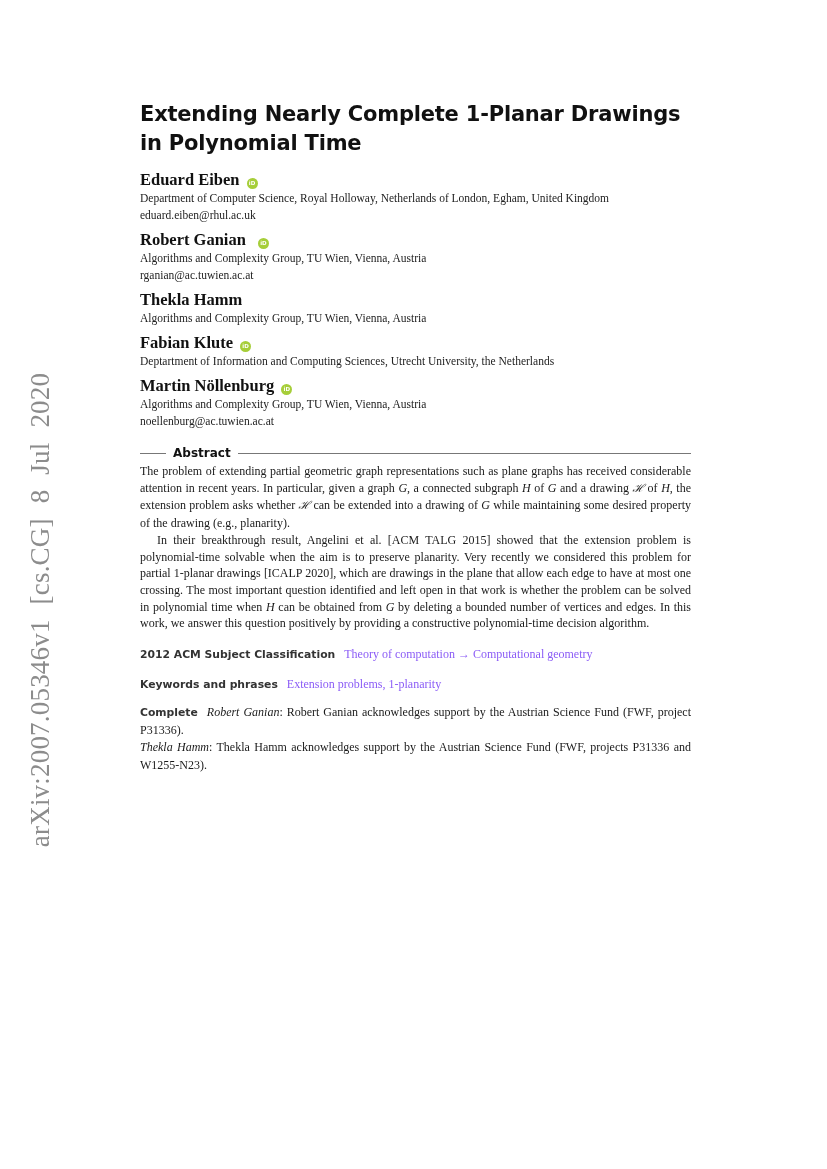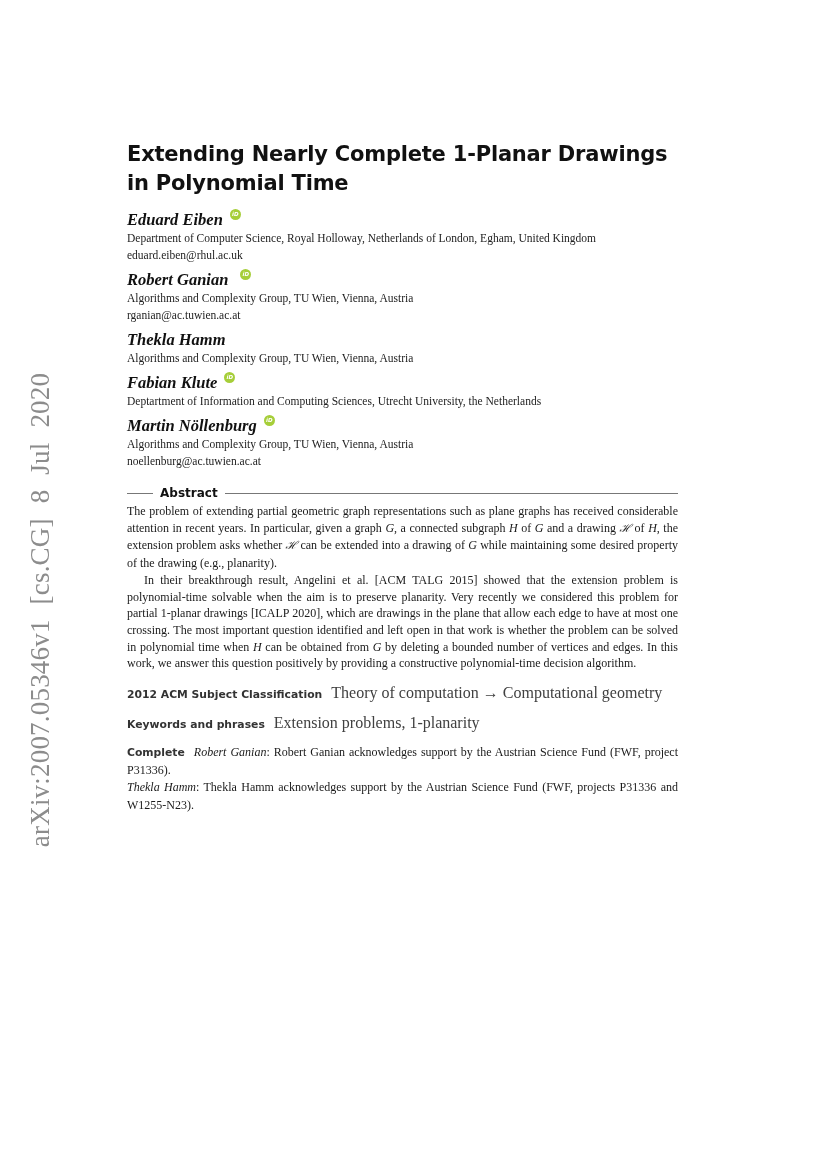--- a/index.html
+++ b/index.html
@@ -15,40 +15,40 @@
       left: 50%; top: 50%;
       transform: translate(-50%, -50%) rotate(-90deg);
       white-space: nowrap;
       font-family: "Liberation Serif", "DejaVu Serif", serif;
       font-size: 27px;
       color: #8c8c8c;
       letter-spacing: 0.2px;
       word-spacing: 8px;
     }
 
-    #page { position: absolute; left: 127px; top: 100px; width: 551px; margin-top: 40px; }
+    #page { position: absolute; left: 140px; top: 100px; width: 551px; }
 
     .title {
       font-family: "DejaVu Sans", "Liberation Sans", sans-serif;
       font-weight: bold;
       font-size: 21px;
       line-height: 29px;
       margin: 0 0 12px 0;
       color: #111;
       letter-spacing: -0.2px;
     }
 
     .author { margin-bottom: 6px; }
     .author-name {
       font-family: "Liberation Serif", "DejaVu Serif", serif;
       font-weight: bold;
       font-size: 16.5px;
       line-height: 20px;
       color: #111;
-      display: flex; align-items: flex-start; font-style: italic;
+      display: flex; align-items: flex-end;
     }
     .orcid {
       display: inline-block;
       width: 11px; height: 11px;
       border-radius: 50%;
       background: #a6ce39;
       margin-left: 7px;
       position: relative;
       top: -1px;
     }
@@ -91,21 +91,21 @@
     .cal { font-family: "DejaVu Serif", serif; font-style: italic; font-size: 11px; }
 
     .meta { margin-top: 11px; }
     .meta-label {
       font-family: "DejaVu Sans", "Liberation Sans", sans-serif;
       font-weight: bold; font-size: 10.8px; color: #333;
       margin-right: 5px;
     }
     .meta-text {
       font-family: "Liberation Serif", "DejaVu Serif", serif;
-      font-size: 16px; color: #404040;
+      font-size: 12px; color: #8b5cf6;
     }
     .meta-block { font-family: "Liberation Serif", "DejaVu Serif", serif; font-size: 12px; line-height: 17.5px; text-align: justify; }
     .meta-block .name { font-style: italic; }
   </style>
 </head>
 <body>
 
 <div id="arxiv-stamp">
   <span>arXiv:2007.05346v1  [cs.CG]  8 Jul 2020</span>
 </div>

